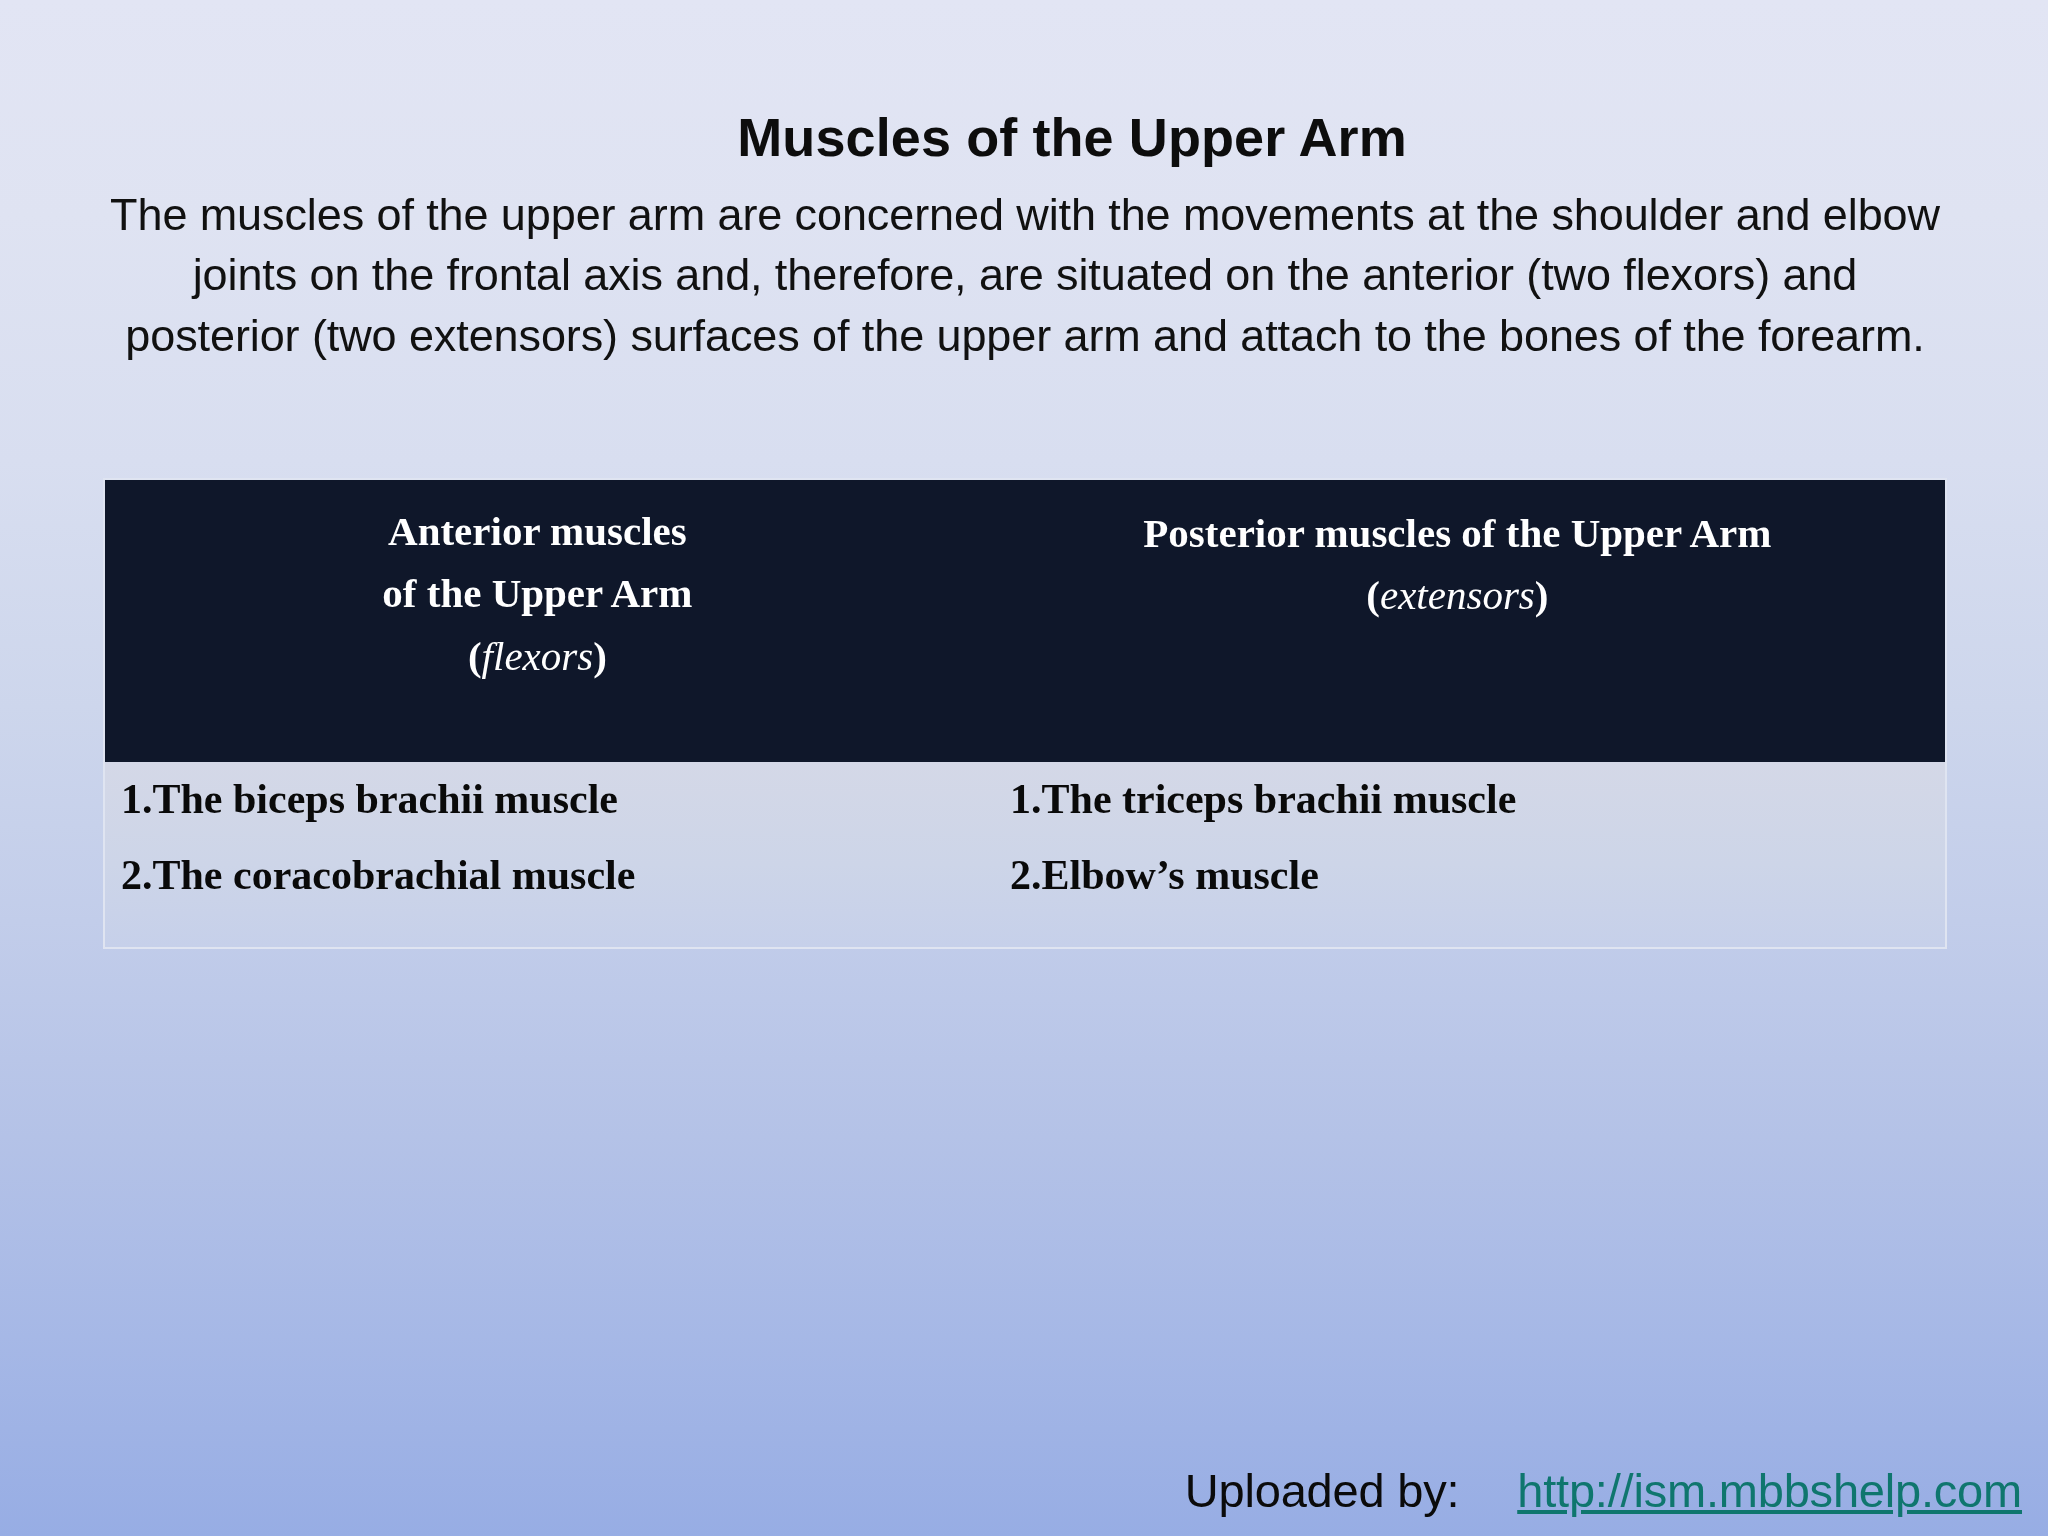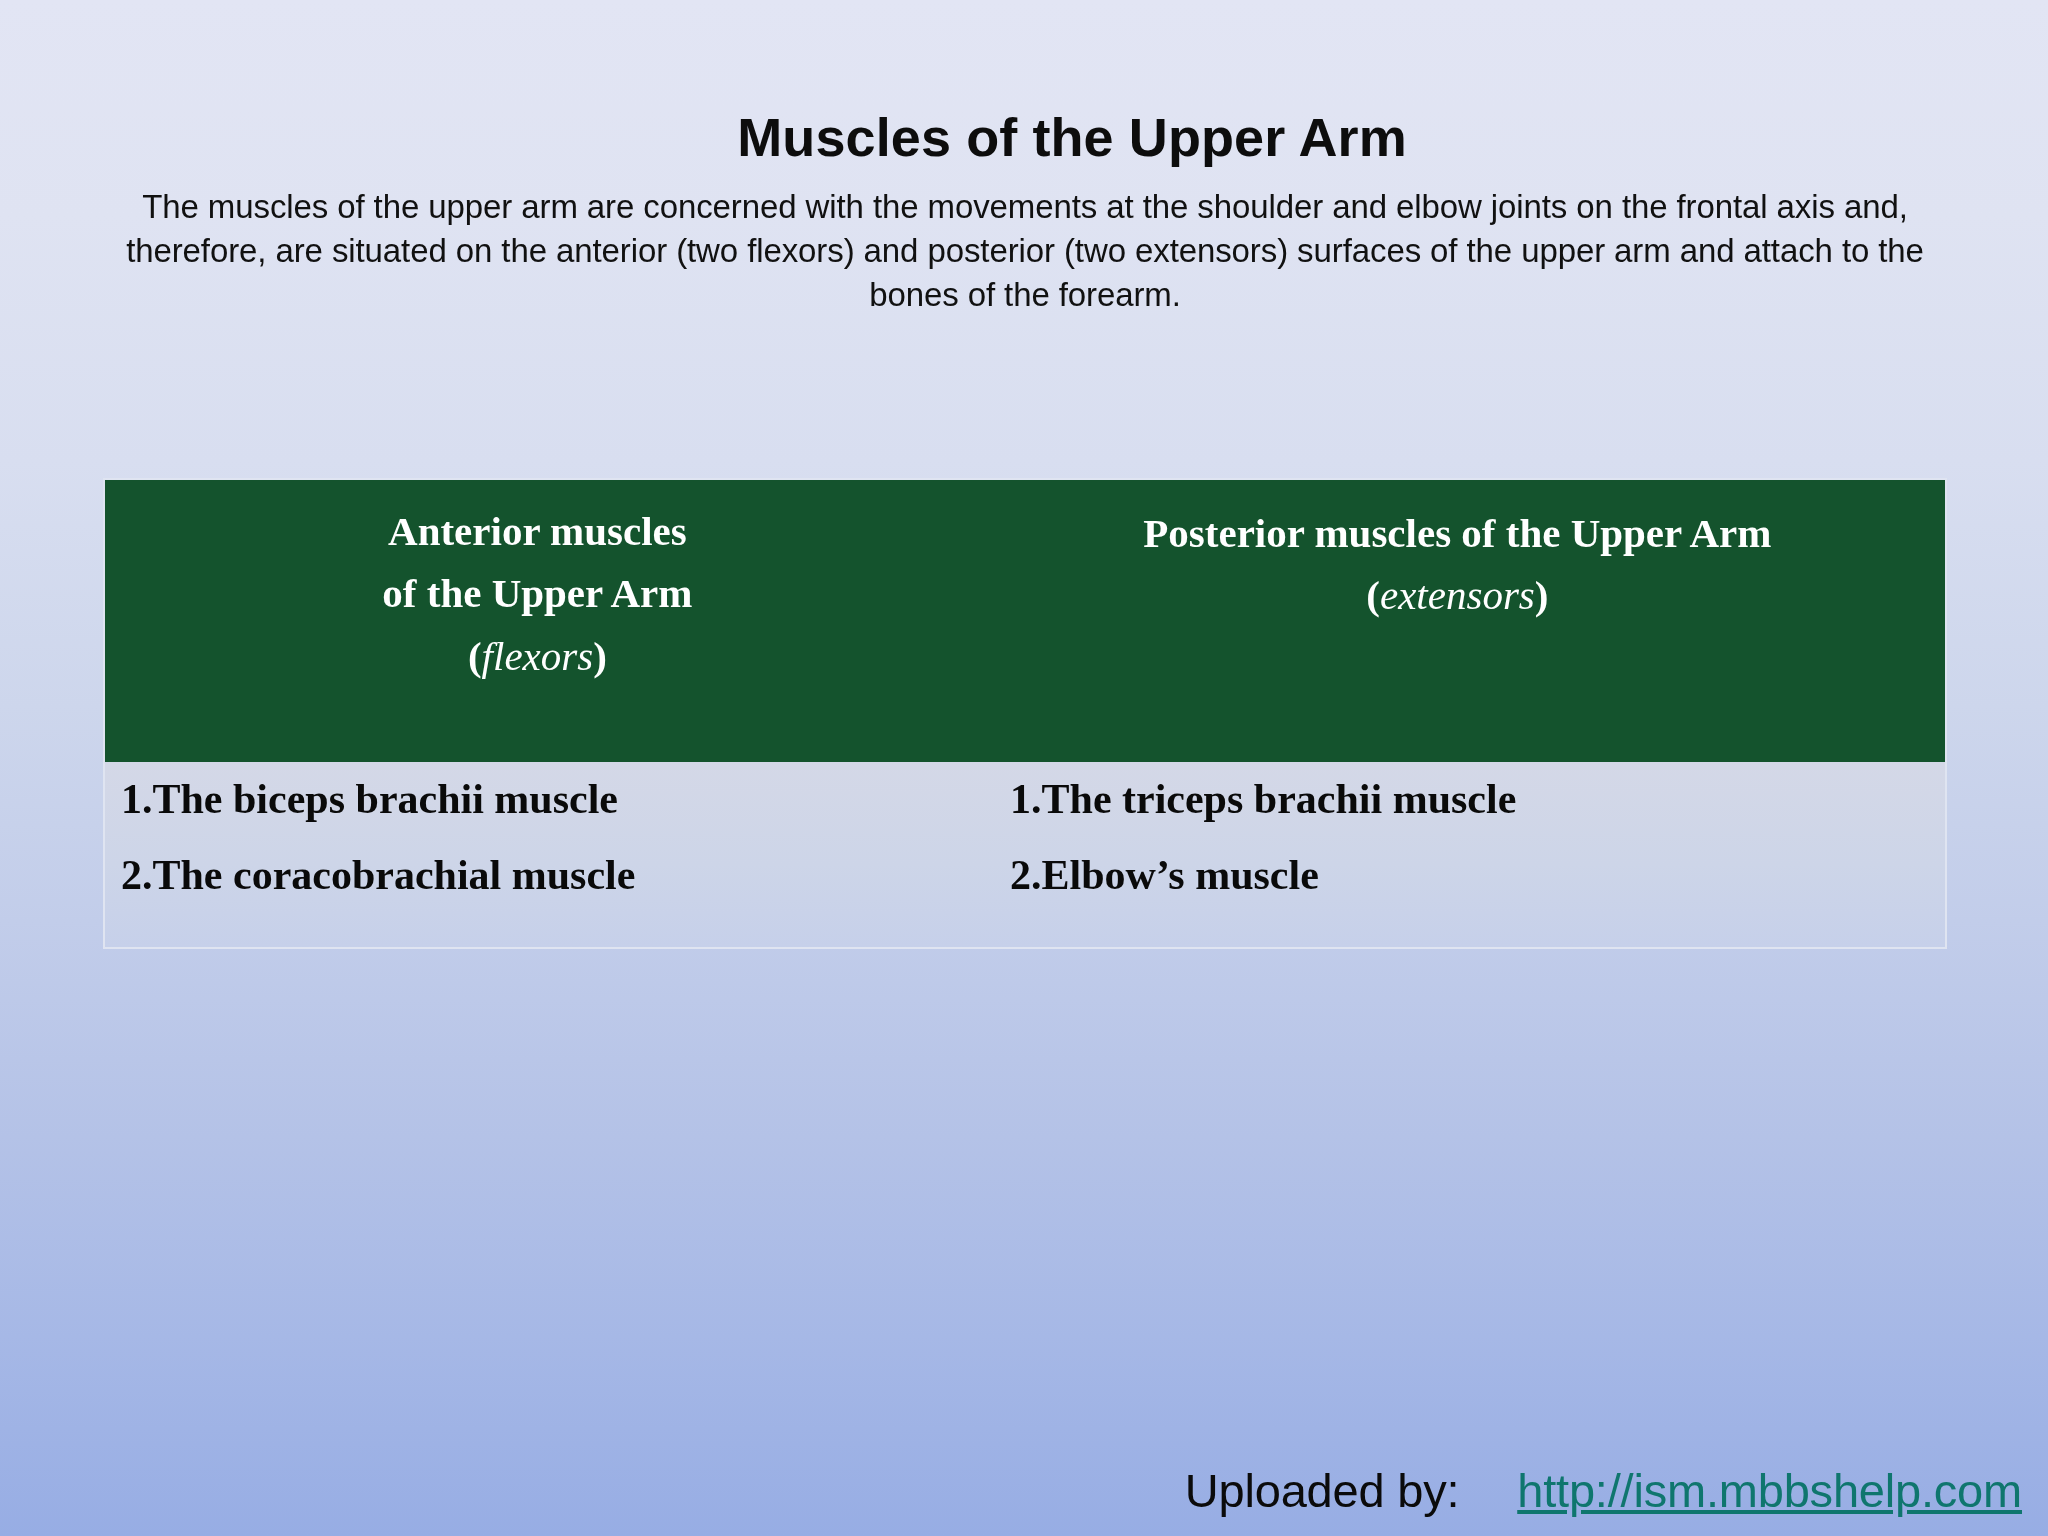--- a/index.html
+++ b/index.html
@@ -45,40 +45,40 @@
     padding-left: 48px;
   }
 
   
   .intro {
     position: absolute;
     top: 185px;
     left: 110px;
     width: 1830px;
     text-align: center;
-    font-size: 33px;
+    font-size: 45px;
     font-weight: normal;
     color: #111111;
     line-height: 1.34;
     letter-spacing: -0.1px;
   }
 
   
   .table {
     position: absolute;
     left: 103px;
     top: 478px;
     width: 1844px;
     border: 2px solid #dfe4f1;
     box-sizing: border-box;
   }
 
   .thead {
     display: flex;
-    background: #14532d;
+    background: #0f172a;
     min-height: 282px;
   }
   .thead .cell {
     color: #ffffff;
     font-family: "Liberation Serif", "DejaVu Serif", serif;
     font-weight: bold;
     font-size: 41px;
     line-height: 1.52;
     padding: 20px 14px 14px 14px;
     box-sizing: border-box;

